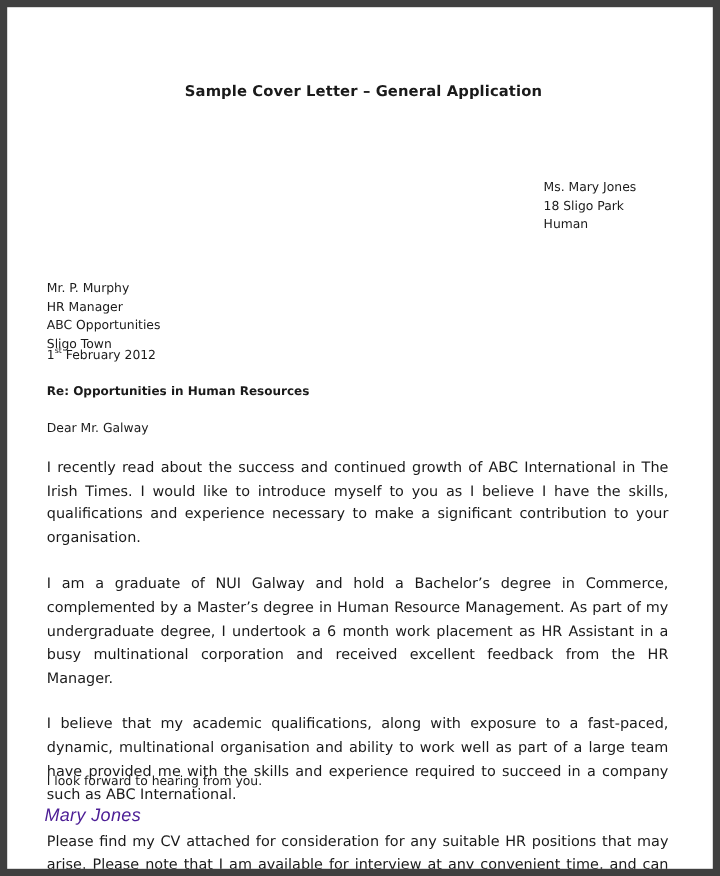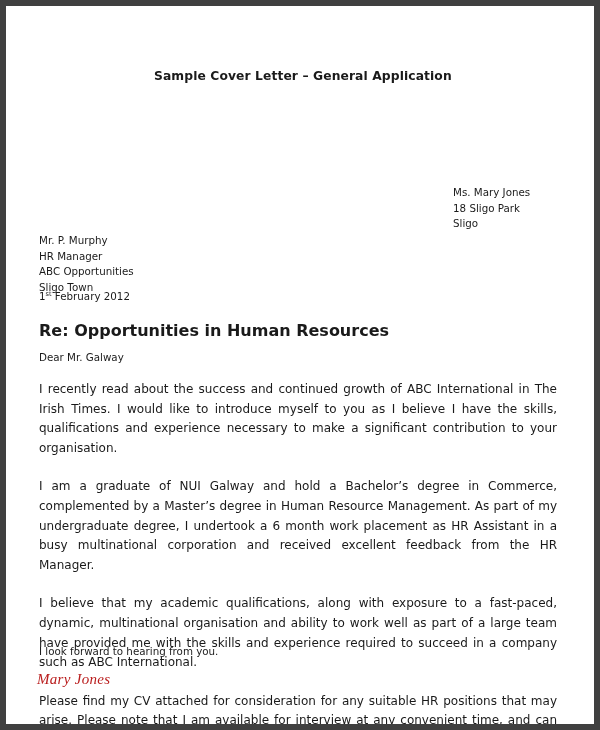--- a/index.html
+++ b/index.html
@@ -26,21 +26,20 @@
     font-weight: bold;
     letter-spacing: 0.1px;
     white-space: nowrap;
   }
   .sender-block {
     position: absolute;
     left: 447px;
     top: 143px;
     font-size: 10.3px;
     line-height: 15.5px;
-    margin-top: 36px;
   }
   .recipient-block {
     position: absolute;
     left: 33px;
     top: 206px;
     font-size: 10.3px;
     line-height: 15.5px;
     margin-top: 21px;
   }
   .date-line {
@@ -51,21 +50,21 @@
   }
   .date-line sup {
     font-size: 6.6px;
     vertical-align: super;
     line-height: 0;
   }
   .subject-line {
     position: absolute;
     left: 33px;
     top: 315px;
-    font-size: 16px;
+    font-size: 10px;
     font-weight: bold;
   }
   .salutation {
     position: absolute;
     left: 33px;
     top: 345px;
     font-size: 10.3px;
   }
   .body-area {
     position: absolute;
@@ -92,36 +91,36 @@
     left: 33px;
     top: 639px;
     font-size: 10.3px;
   }
   .signature {
     position: absolute;
     left: 31px;
     top: 665px;
     font-size: 15px;
     font-style: italic;
-    font-family: Liberation Serif, serif;
-    color: #b91c1c;
+    font-family: Liberation Sans, sans-serif;
+    color: #4c1d95;
     letter-spacing: 0.3px;
   }
 </style>
 </head>
 <body>
 
 <div class="page">
 
   <div class="doc-title">Sample Cover Letter – General Application</div>
 
   <div class="sender-block">
     <div>Ms. Mary Jones</div>
     <div>18 Sligo Park</div>
-    <div>Sligo</div>
+    <div>Human</div>
   </div>
 
   <div class="recipient-block">
     <div>Mr. P. Murphy</div>
     <div>HR Manager</div>
     <div>ABC Opportunities</div>
     <div>Sligo Town</div>
   </div>
 
   <div class="date-line"><span>1</span><sup>st</sup><span> February 2012</span></div>

